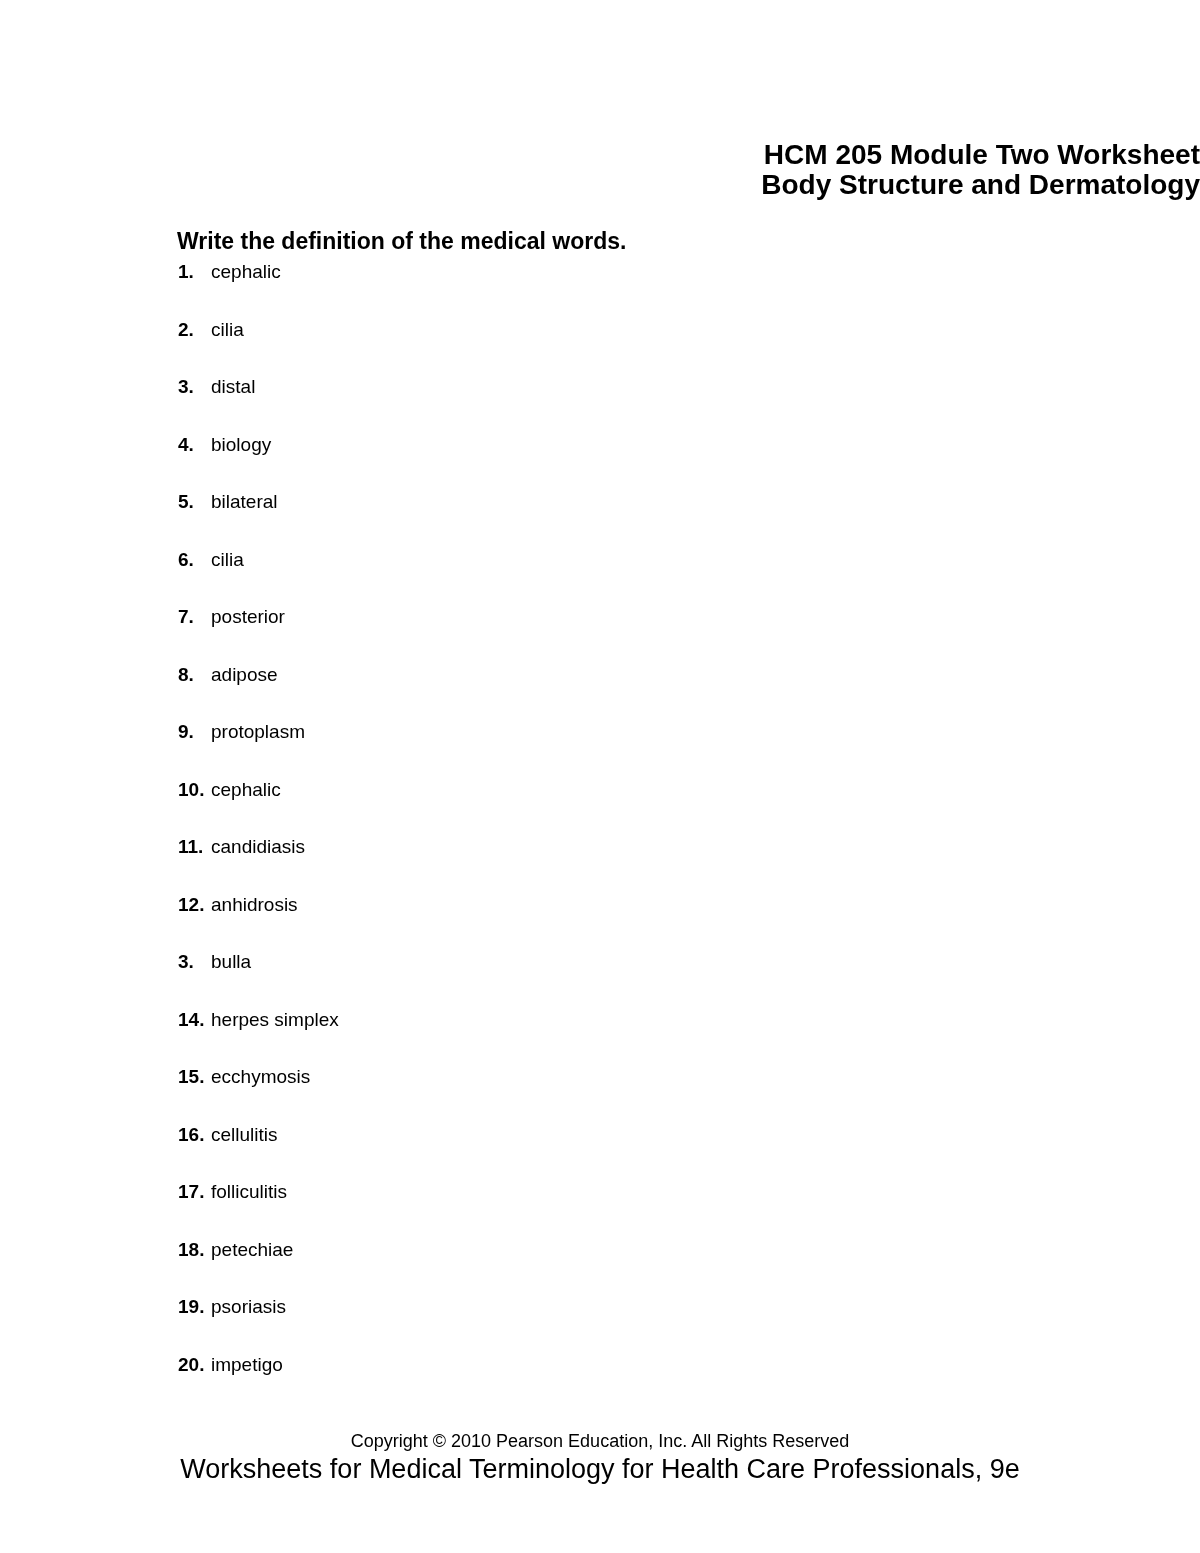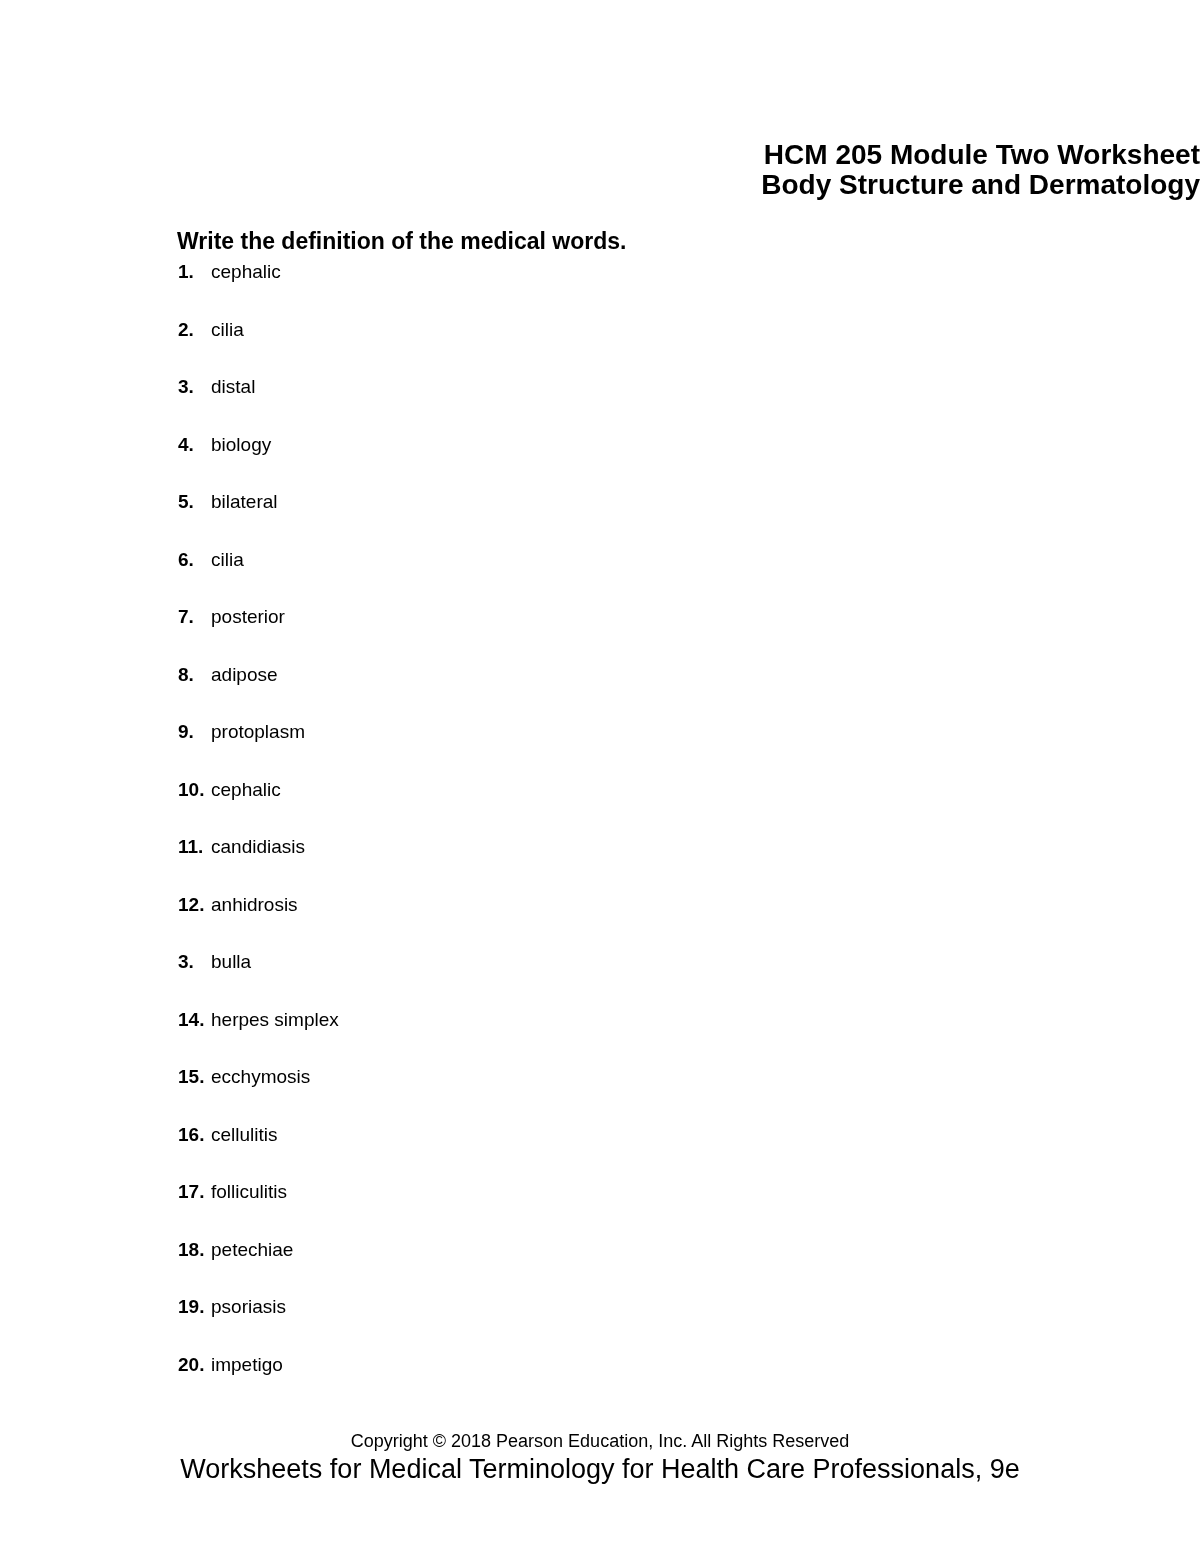--- a/index.html
+++ b/index.html
@@ -161,17 +161,17 @@
       <span class="num">19.</span>
       <span class="term">psoriasis</span>
     </li>
     <li class="term-row">
       <span class="num">20.</span>
       <span class="term">impetigo</span>
     </li>
   </ol>
 
   <footer class="footer">
-    <div class="footer-line1">Copyright © 2018 Pearson Education, Inc. All Rights Reserved</div>
+    <div class="footer-line1">Copyright © 2010 Pearson Education, Inc. All Rights Reserved</div>
     <div class="footer-line2">Worksheets for Medical Terminology for Health Care Professionals, 9e</div>
   </footer>
 
 </div>
 
 </body></html>

